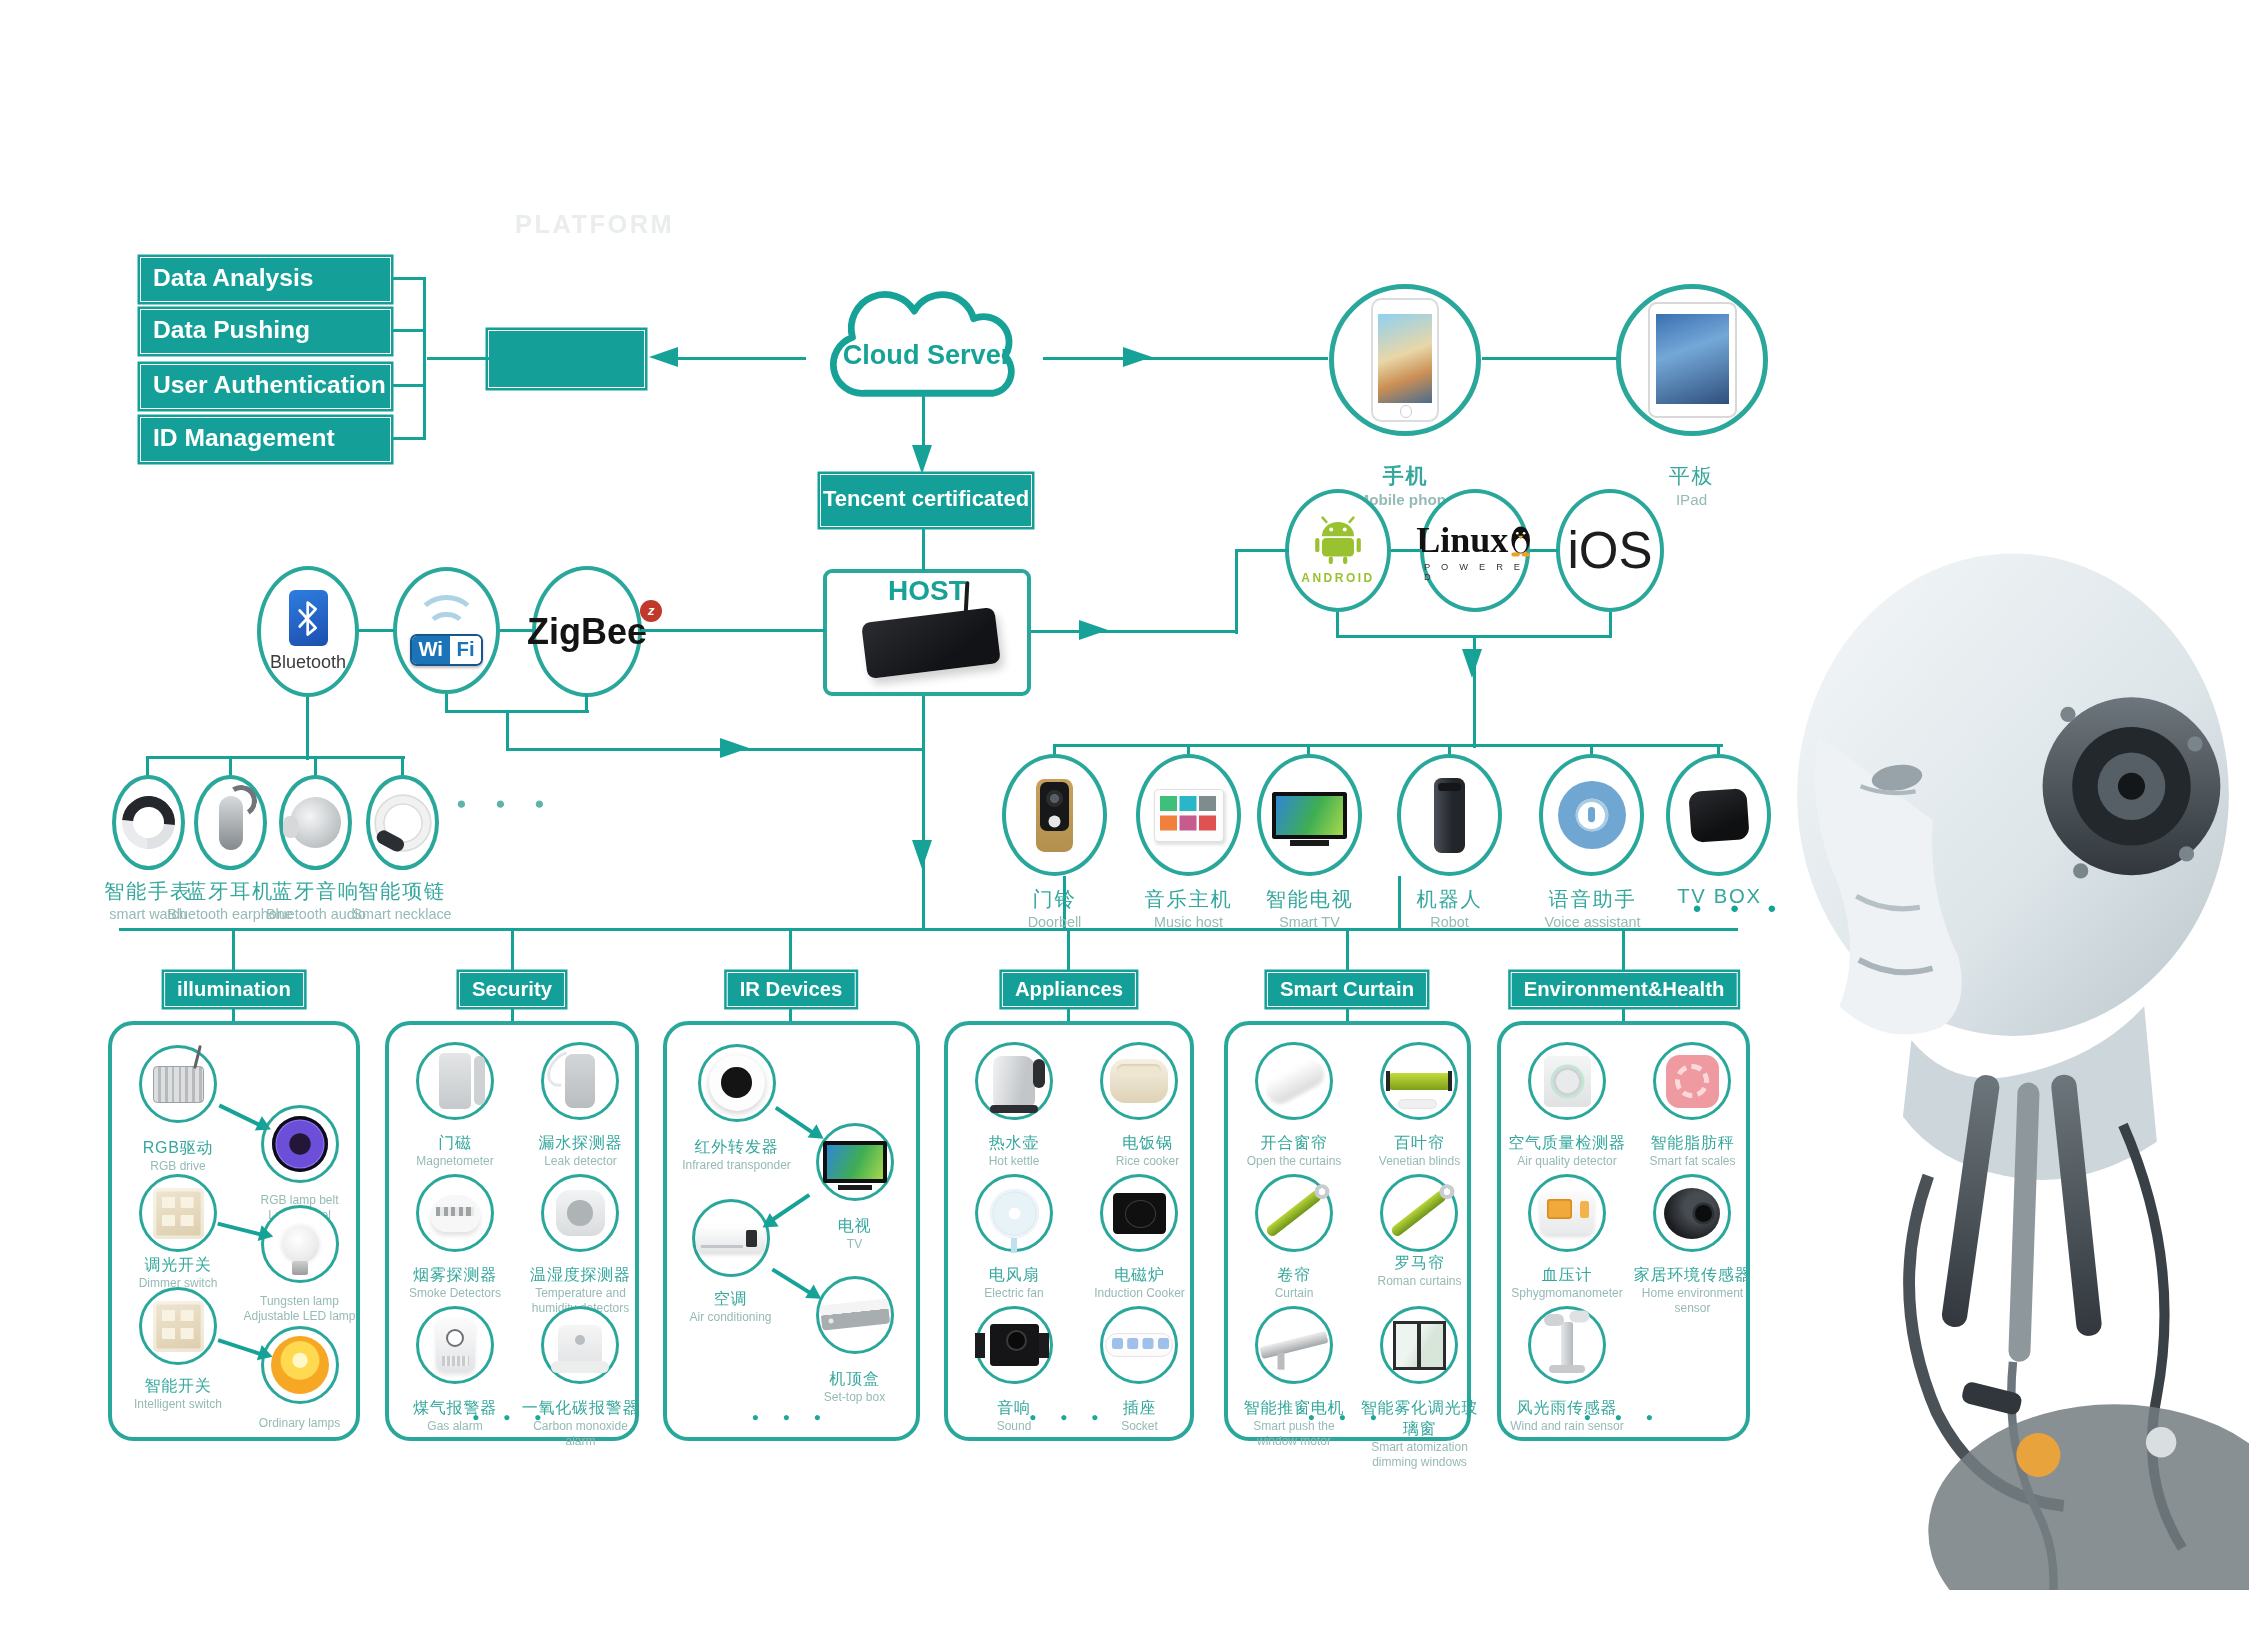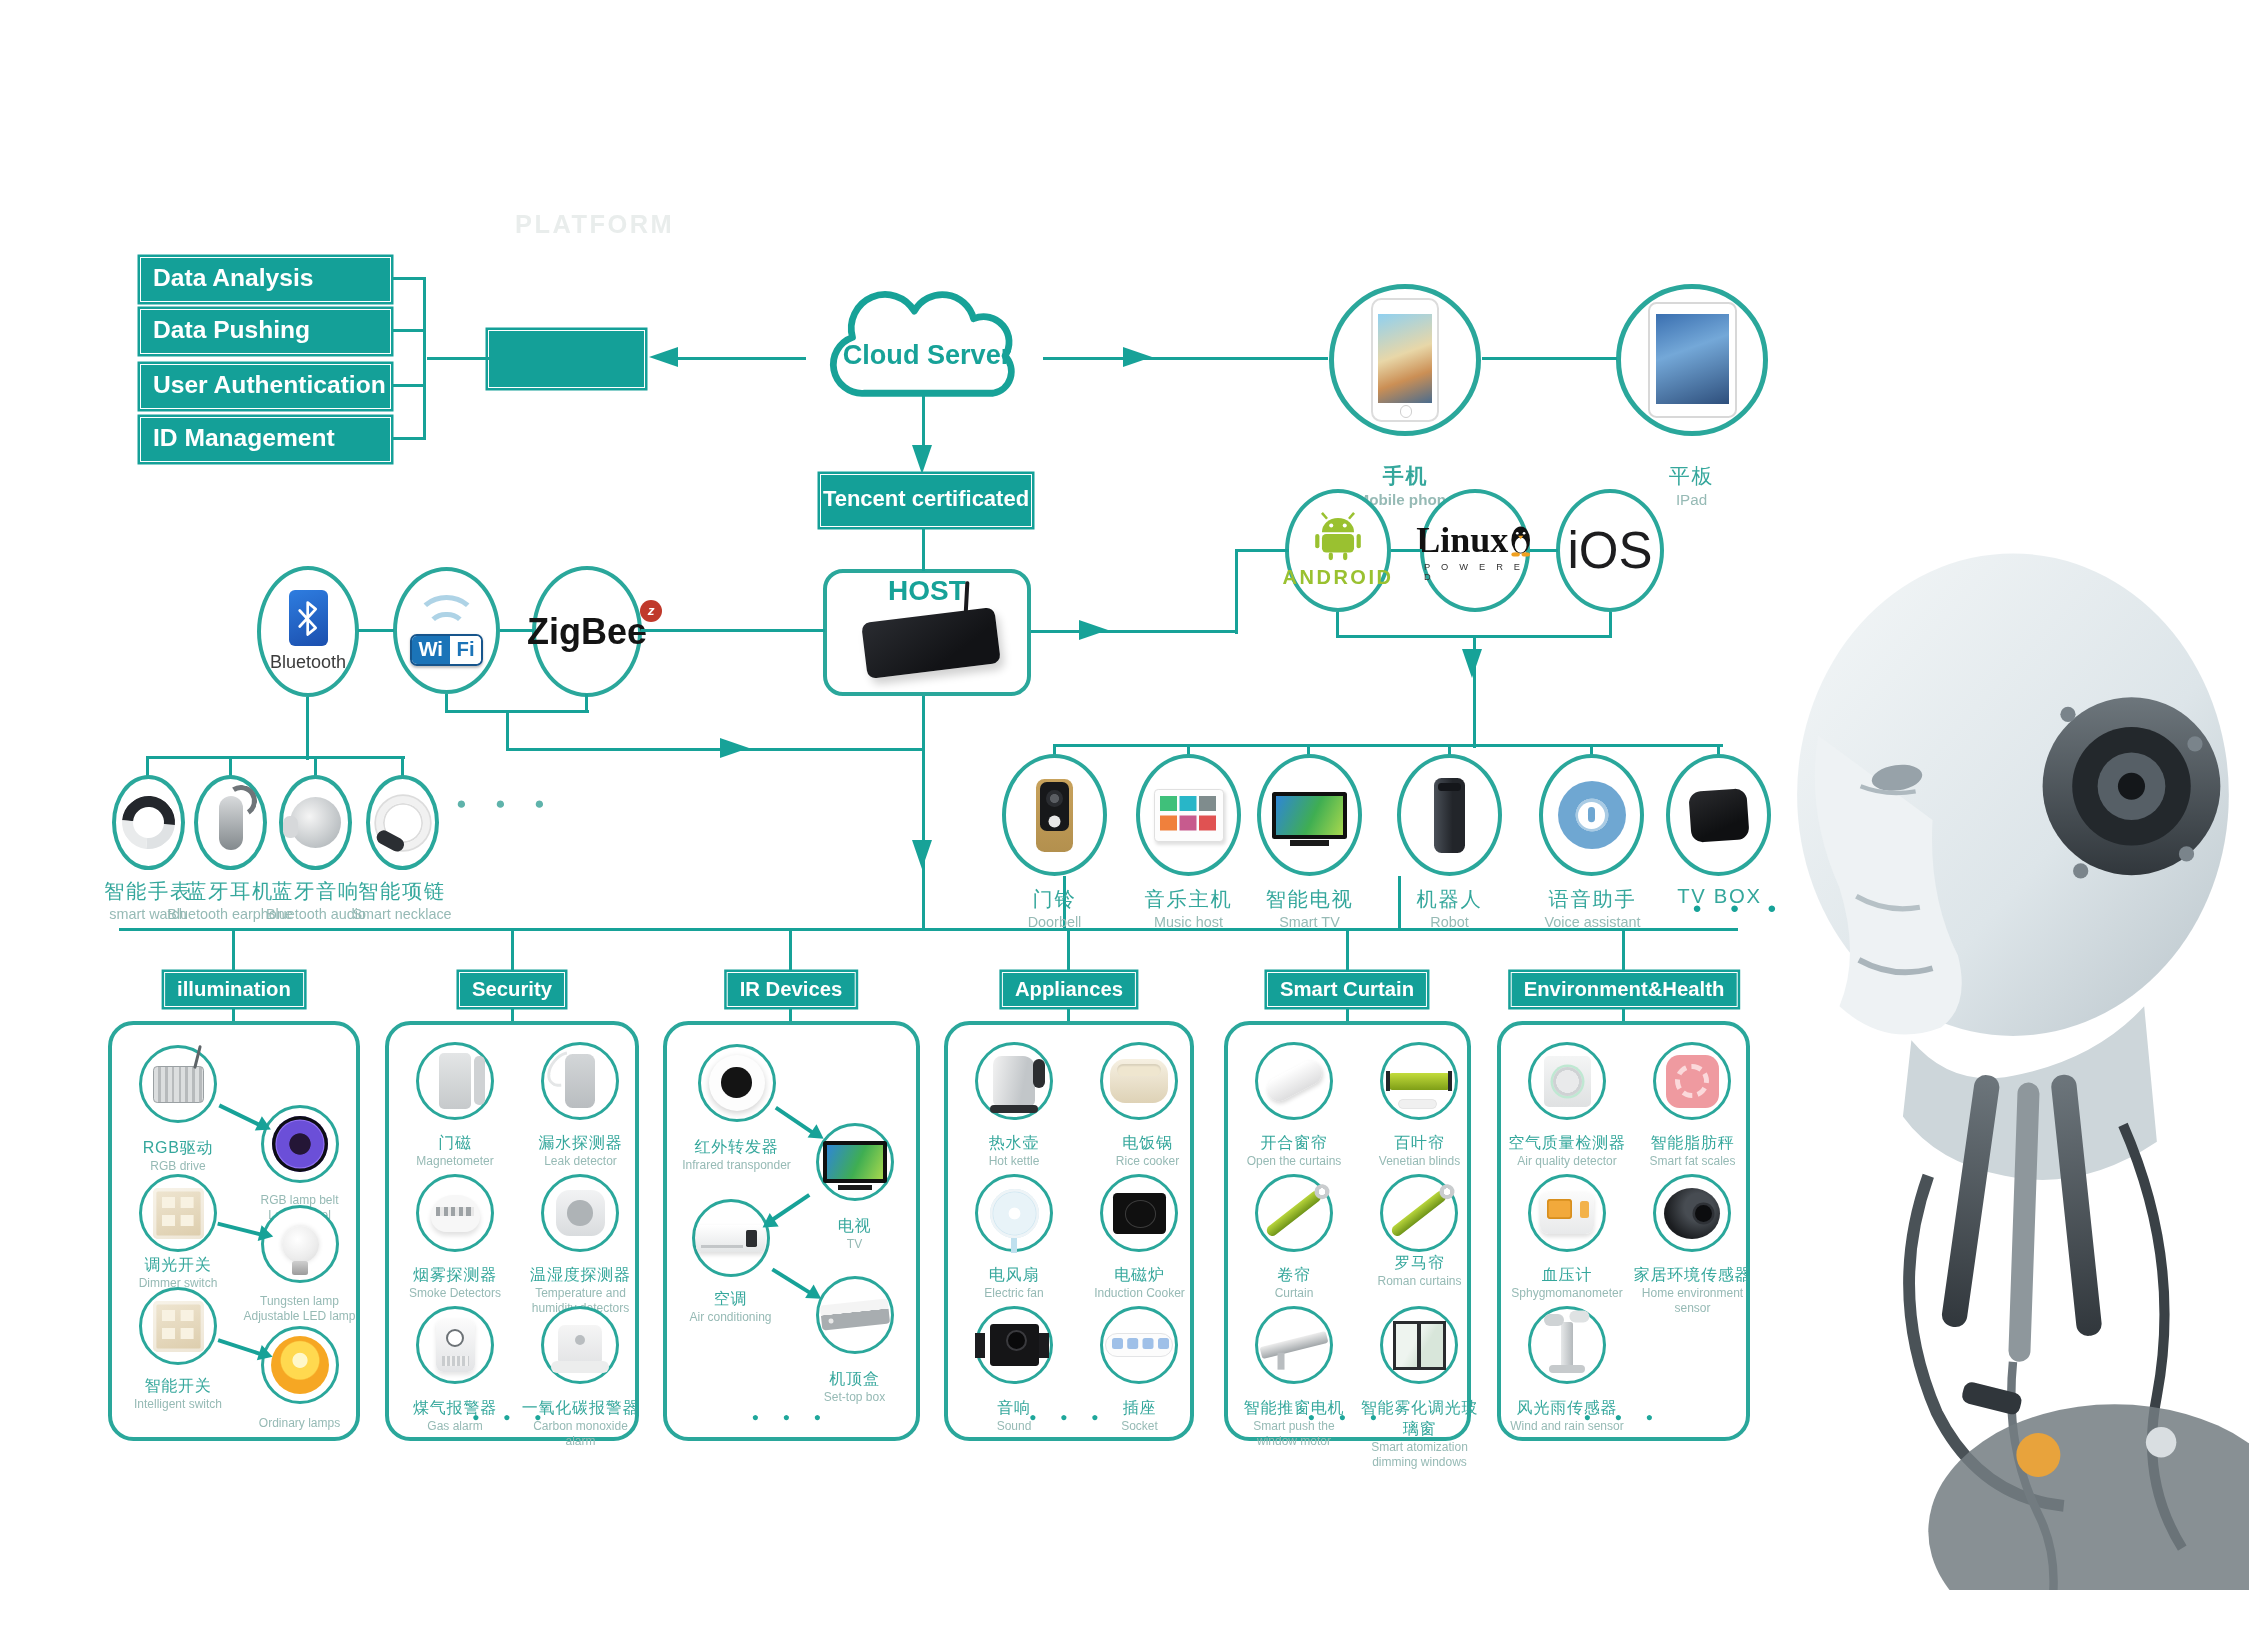--- a/index.html
+++ b/index.html
@@ -36,27 +36,27 @@
   .wf-arc{border:5.1px solid #aed3e6;border-bottom:none;border-left-color:transparent;border-right-color:transparent;border-radius:50% 50% 0 0/100% 100% 0 0;}
   .wf-a1{width:53px;height:22px;}
   .wf-a2{width:30.5px;height:13.5px;margin-top:-10.2px;}
   .wf-badge{display:flex;margin-top:3.4px;border-radius:6.8px;overflow:hidden;box-shadow:0 1.7px 2.5px rgba(0,0,0,.25);border:2.5px solid #17558c;}
   .wf-badge span{font-weight:bold;font-size:20.3px;padding:2.5px 6.8px;}
   .wf-wi{background:#1b74b8;color:#fff;}
   .wf-fi{background:#fff;color:#1b74b8;}
   .zb{font-size:36px;font-weight:bold;color:#141414;position:relative;}
   .zb-sup{position:absolute;right:-15.2px;top:-10.2px;width:22px;height:22px;border-radius:50%;background:#c0392b;color:#fff;
           font-size:13.5px;font-style:italic;text-align:center;line-height:22px;font-weight:bold;}
-  .android-label{color:#9ac130;font-size:20px;font-weight:bold;letter-spacing:2.5px;margin-top:5.1px;}
+  .android-label{color:#9ac130;font-size:12px;font-weight:bold;letter-spacing:2.5px;margin-top:5.1px;}
   .linux-row{display:flex;align-items:center;}
   .linux-word{font-family:"Liberation Serif", serif;font-weight:bold;font-size:36px;color:#121212;}
   .linux-sub{font-size:9.3px;letter-spacing:4.2px;color:#333;margin-top:1.7px;}
   .ios-word{font-size:51px;color:#1d1d1f;}
   
-  #host-box{position:absolute;left:823px;top:569px;width:208px;height:127px;border:4.2px solid #2aa79b;border-radius:20px;background:#fff;box-sizing:border-box;}
+  #host-box{position:absolute;left:823px;top:569px;width:208px;height:127px;border:4.2px solid #2aa79b;border-radius:9px;background:#fff;box-sizing:border-box;}
   .host-label{position:absolute;left:0;right:0;top:1.7px;text-align:center;color:#17a298;font-weight:bold;font-size:28px;}
   .host-device{position:absolute;left:37px;top:42px;width:134px;height:56px;background:linear-gradient(150deg,#2a2c31,#121316 70%);border-radius:8.5px;transform:rotate(-7deg);box-shadow:3.4px 6.8px 8.5px rgba(0,0,0,.18);}
   .host-ant{position:absolute;right:24px;top:-29px;width:4.2px;height:30.5px;background:#1a1b1e;border-radius:1.7px;transform:rotate(10deg);}
   
   .ring{position:absolute;border:4.2px solid #2aa79b;border-radius:50%;background:#fff;display:flex;align-items:center;justify-content:center;box-sizing:border-box;}
   .panel{position:absolute;border:4.2px solid #2aa79b;border-radius:25.4px;background:#fff;box-sizing:border-box;}
   .p-ring{position:absolute;width:78px;height:78px;border:3.4px solid #2aa79b;border-radius:50%;background:#fff;display:flex;align-items:center;justify-content:center;box-sizing:border-box;}
   .p-label{position:absolute;width:127px;text-align:center;}
   .p-label .zh{font-size:16px;letter-spacing:0.8px;}
   .p-label .en{font-size:12px;}

